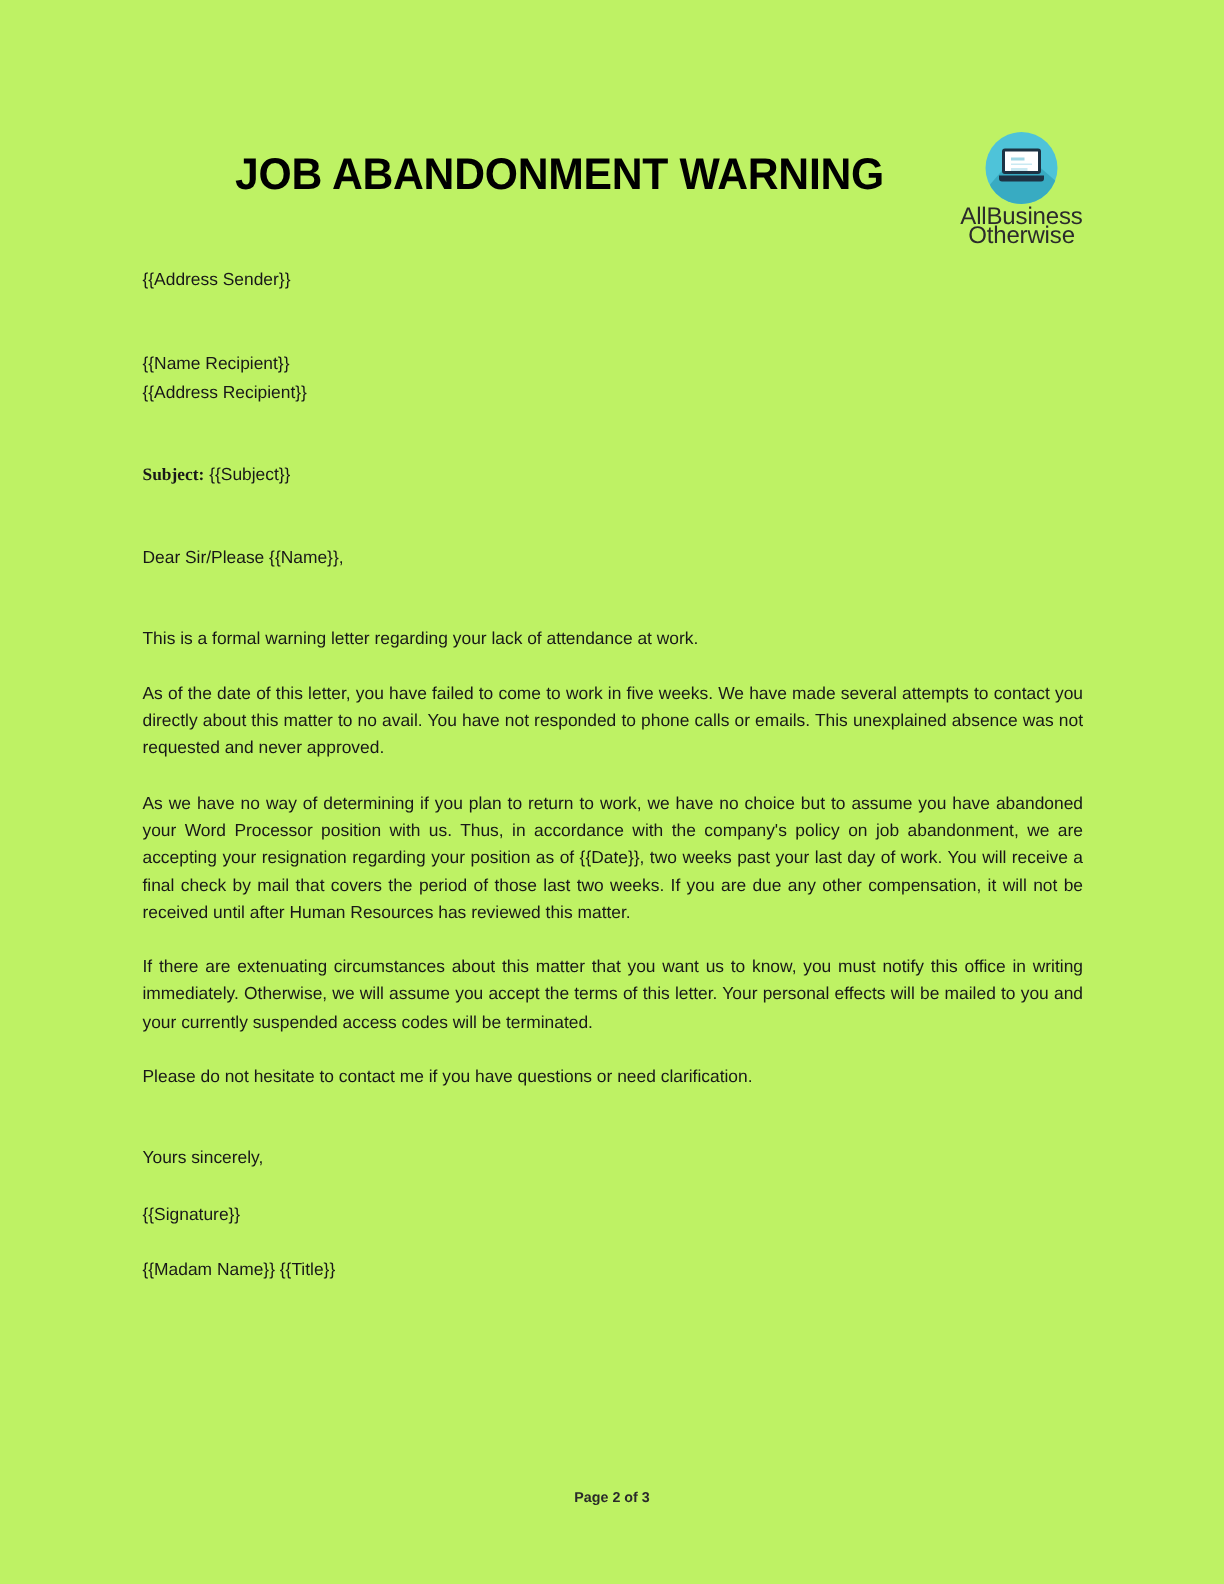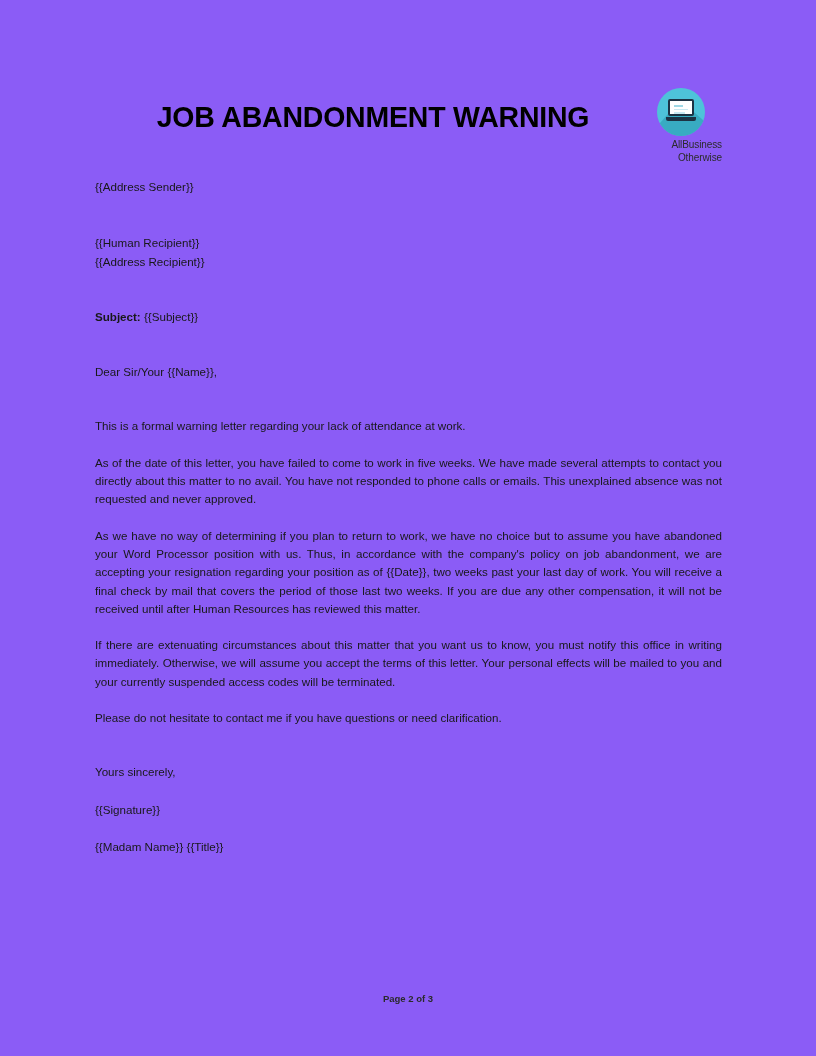--- a/index.html
+++ b/index.html
@@ -14,21 +14,21 @@
     font-family: "Liberation Sans", sans-serif;
     color: #181818;
     overflow: hidden;
   }
 
   .page {
     position: absolute;
     top: 0; left: 0;
     width: 816px;
     height: 1056px;
-    background: #8b5cf6;
+    background: #bef264;
   }
 
   
   .header-block {
     position: absolute;
     top: 88px;
     left: 95px;
     width: 627px;
     height: 92px;
   }
@@ -108,26 +108,25 @@
     position: absolute;
     left: 0;
     top: 18px;
     width: 30px;
     height: 4px;
     background: #1d3344;
     border-radius: 0 0 2px 2px;
   }
   .logo-text {
     margin-top: 3px;
-    font-size: 10px;
+    font-size: 16px;
     line-height: 12.5px;
     color: #2b2b2b;
     font-family: "Liberation Sans", sans-serif;
     letter-spacing: -0.1px;
-    text-align: right;
   }
 
   
   .letter {
     position: absolute;
     left: 95px;
     top: 178px;
     width: 627px;
   }
 
@@ -145,21 +144,21 @@
     text-align: justify;
     font-family: "Liberation Sans", sans-serif;
     margin: 0;
   }
 
   .gap-sm  { height: 18px; }
   .gap-md  { height: 19px; }
   .gap-lg  { height: 37px; }
   .gap-xl  { height: 36px; }
 
-  .bold { font-weight: bold; }
+  .bold { font-weight: bold; font-family: Liberation Serif, serif; }
 
   .block-tight .line { line-height: 18.3px; }
 
   
   .footer {
     position: absolute;
     left: 0;
     top: 993px;
     width: 816px;
     text-align: center;
@@ -199,31 +198,31 @@
   <div class="letter">
 
     <div class="line">{{Address Sender}}</div>
 
     <div class="gap-md"></div>
 
 
     <div class="gap-md"></div>
 
     <div class="block-tight">
-      <div class="line">{{Human Recipient}}</div>
+      <div class="line">{{Name Recipient}}</div>
       <div class="line">{{Address Recipient}}</div>
     </div>
 
     <div class="gap-lg"></div>
 
     <div class="line"><span class="bold">Subject:</span><span> {{Subject}}</span></div>
 
     <div class="gap-lg"></div>
 
-    <div class="line">Dear Sir/Your {{Name}},</div>
+    <div class="line">Dear Sir/Please {{Name}},</div>
 
     <div class="gap-xl"></div>
 
     <p class="para">This is a formal warning letter regarding your lack of attendance at work.</p>
 
     <div class="gap-sm"></div>
 
     <p class="para">As of the date of this letter, you have failed to come to work in five weeks. We have made several attempts to contact you directly about this matter to no avail. You have not responded to phone calls or emails. This unexplained absence was not requested and never approved.</p>
 
     <div class="gap-sm"></div>

